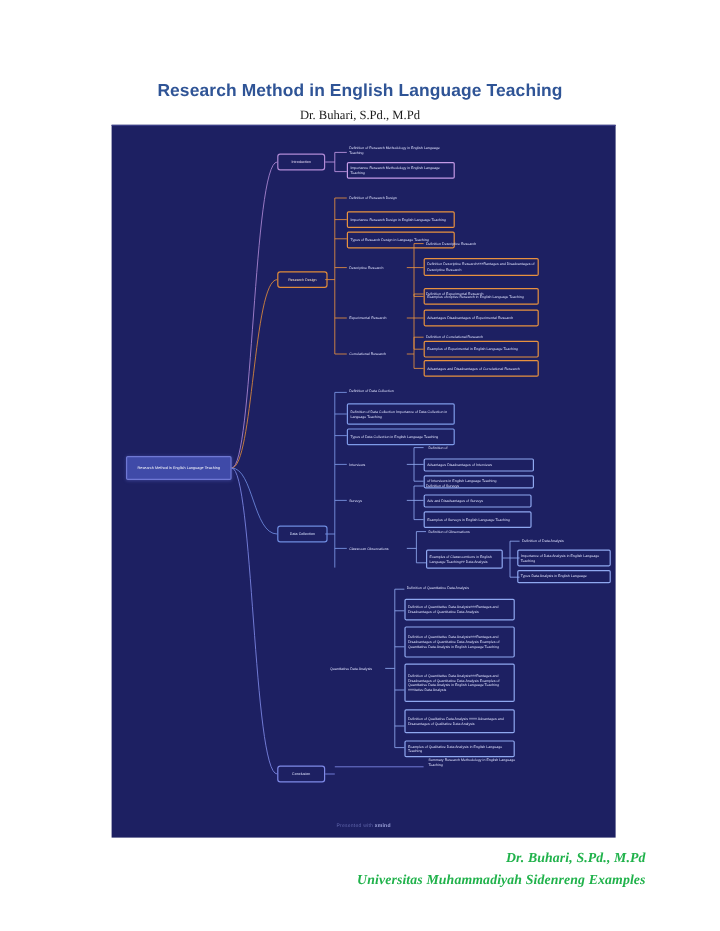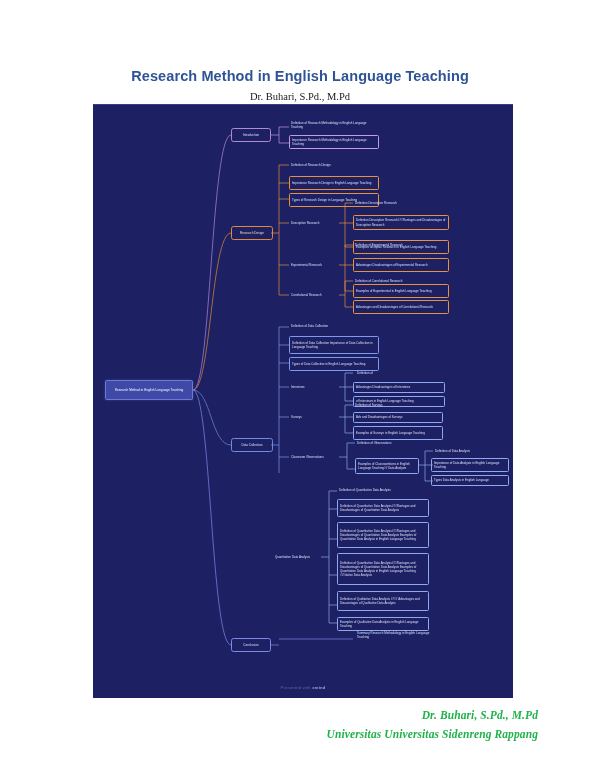--- a/index.html
+++ b/index.html
@@ -327,15 +327,15 @@
     <div class="node n-t" style="left:262px;top:524px;width:86px;height:12px;">
       <span>Summary Research Methodology in English Language Teaching</span>
     </div>
 
     <div class="watermark">
       <span>Presented with </span><b>xmind</b>
     </div>
   </div>
 
   <div class="credit credit-1">Dr. Buhari, S.Pd., M.Pd</div>
-  <div class="credit credit-2">Universitas Universitas Sidenreng Rappang</div>
+  <div class="credit credit-2">Universitas Muhammadiyah Sidenreng Examples</div>
 
 </div>
 
 </body></html>

